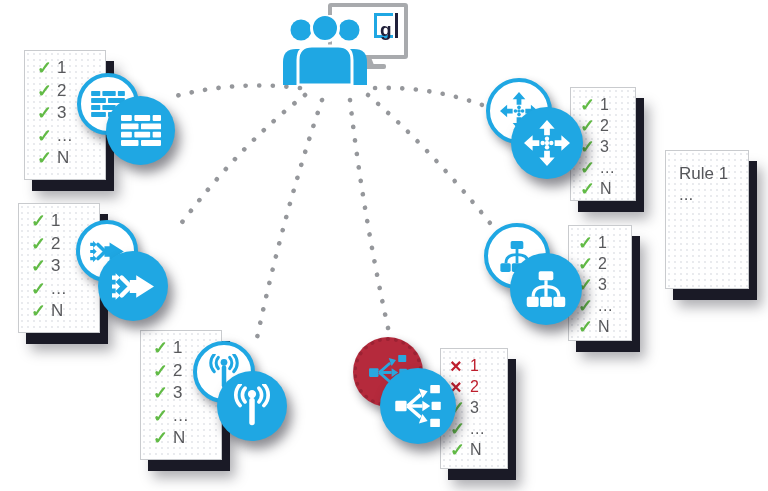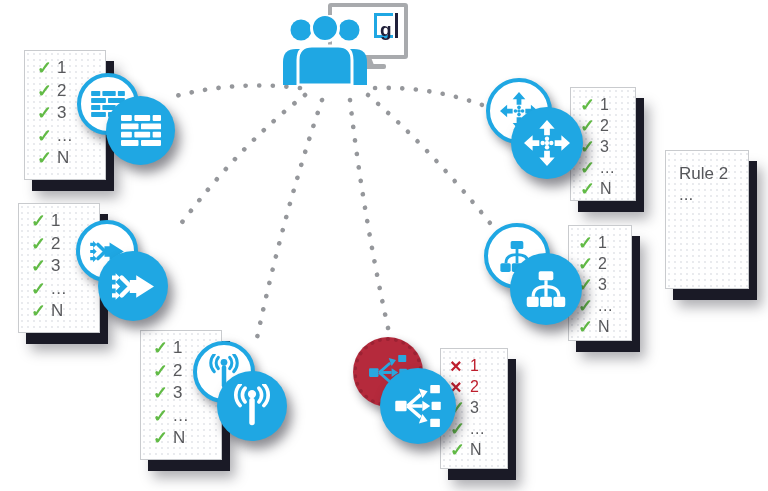--- a/index.html
+++ b/index.html
@@ -354,17 +354,17 @@
         <span class="mark" data-mark="check">✓</span>
         <span class="num" data-tone="ok">...</span>
       </div>
     <div class="row">
         <span class="mark" data-mark="check">✓</span>
         <span class="num" data-tone="ok">N</span>
       </div>
   </div>
 
   <div class="card rules-card" style="left:665px;top:150px;width:82px;height:125px">
-    <div class="rrow">Rule 2</div>
+    <div class="rrow">Rule 1</div>
     <div class="rrow">...</div>
   </div>
 
 </div>
 
 </body></html>

